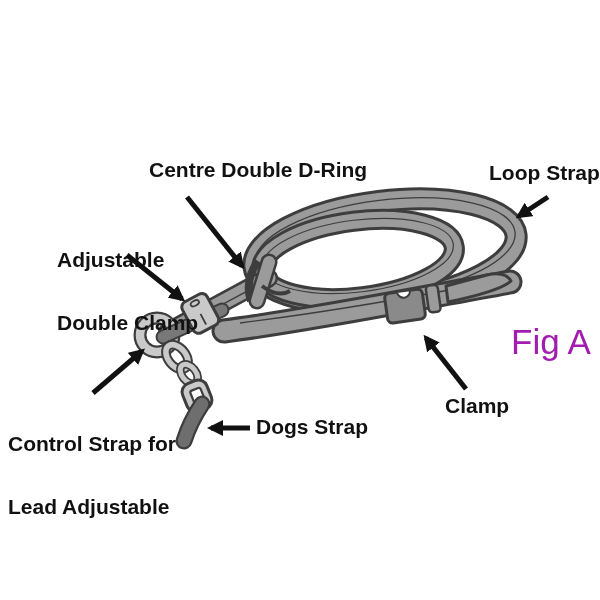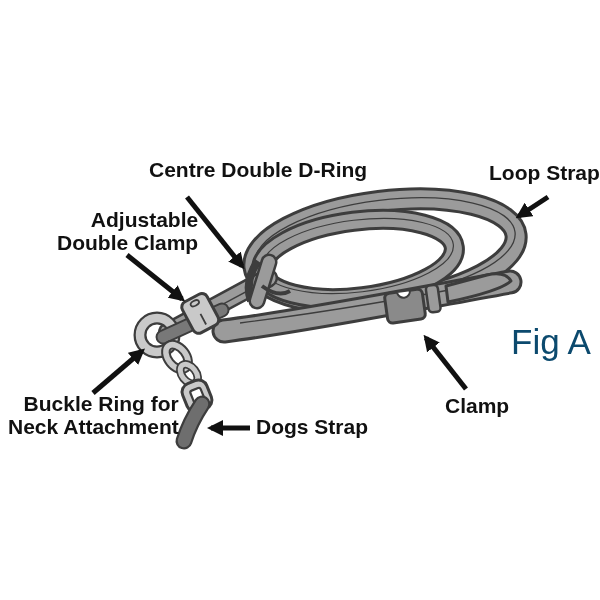--- a/index.html
+++ b/index.html
@@ -1,27 +1,27 @@
 <!DOCTYPE html>
 <html><head>
 <meta charset="utf-8">
 <style>
   html,body{margin:0;padding:0;background:#fff;}
   .canvas{
     position:relative;width:600px;height:600px;background:#ffffff;
-    overflow:hidden;font-family:"Liberation Sans",sans-serif;text-align:right;
+    overflow:hidden;font-family:"Liberation Sans",sans-serif;
   }
   .art{position:absolute;left:0;top:0;}
   .label{
     position:absolute;color:#111;font-family:"Liberation Sans",sans-serif;
     font-size:21px;line-height:23px;font-weight:600;white-space:nowrap;
   }
-  .label span{display:block;}
+  .label span{display:block;margin-top:40px;}
   .fig-label{
-    position:absolute;color:#0c4a6e;font-family:"Liberation Sans",sans-serif;
+    position:absolute;color:#a21caf;font-family:"Liberation Sans",sans-serif;
     font-size:35px;line-height:36px;font-weight:400;white-space:nowrap;
   }
 </style>
 </head>
 <body>
 
 <div class="canvas">
 
   <svg class="art" width="600" height="600" viewBox="0 0 600 600">
     <defs>
@@ -118,22 +118,22 @@
 
   <div class="label" style="left:489px;top:161px">Loop Strap</div>
 
   <div class="label" style="left:57px;top:208px">
     <span>Adjustable</span>
     <span>Double Clamp</span>
   </div>
 
 
   <div class="label" style="left:8px;top:392px">
-    <span>Buckle Ring for</span>
-    <span>Neck Attachment</span>
+    <span>Control Strap for</span>
+    <span>Lead Adjustable</span>
   </div>
 
   <div class="label" style="left:256px;top:415px">Dogs Strap</div>
 
   <div class="label" style="left:445px;top:394px">Clamp</div>
 
   <div class="fig-label" style="left:511px;top:324px">Fig A</div>
 
 </div>
 

